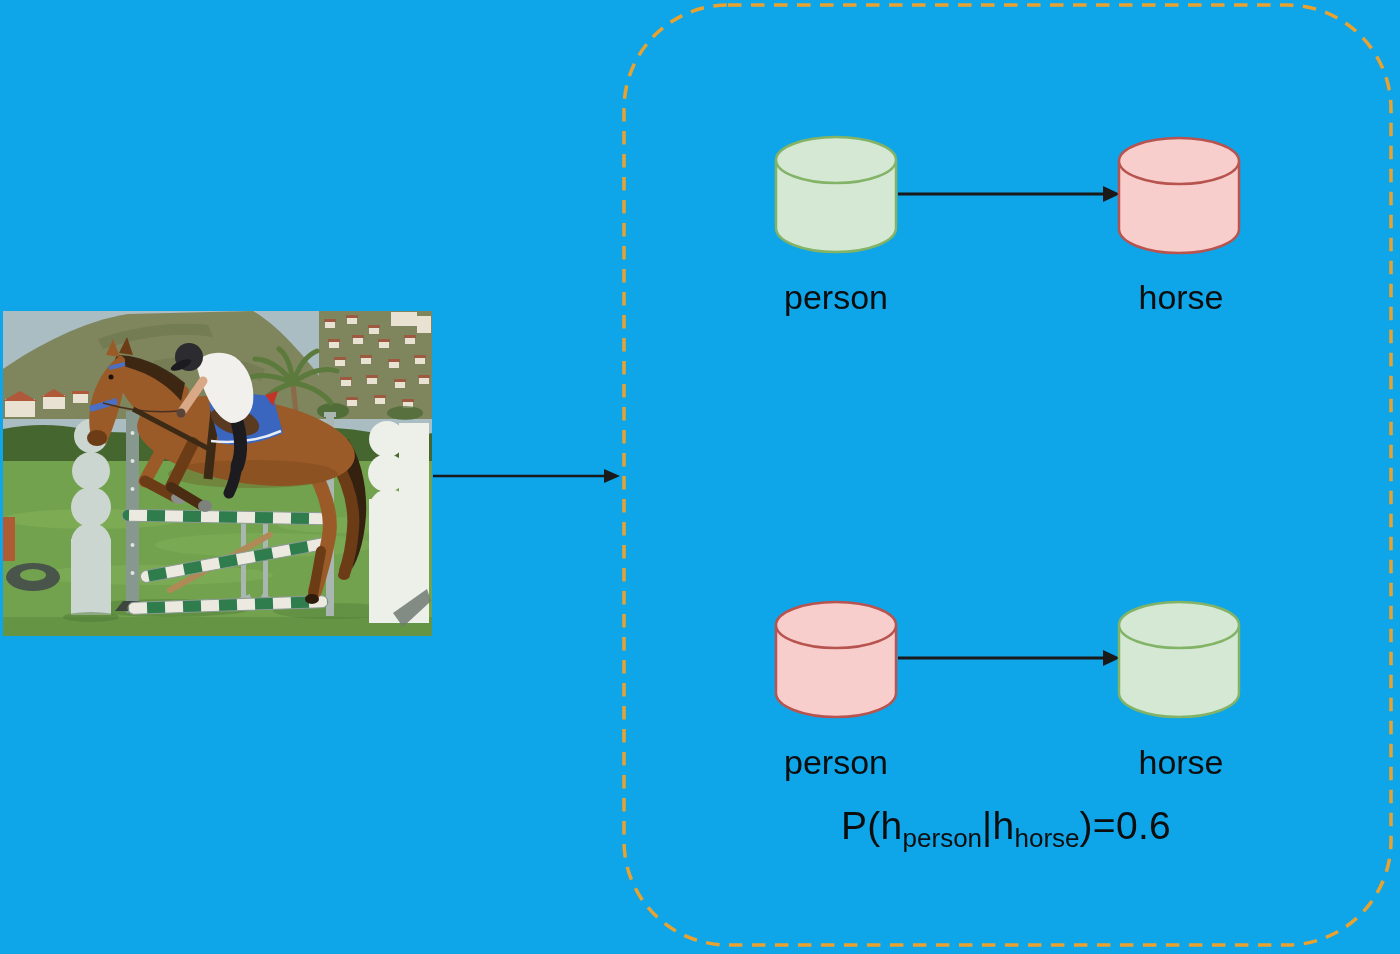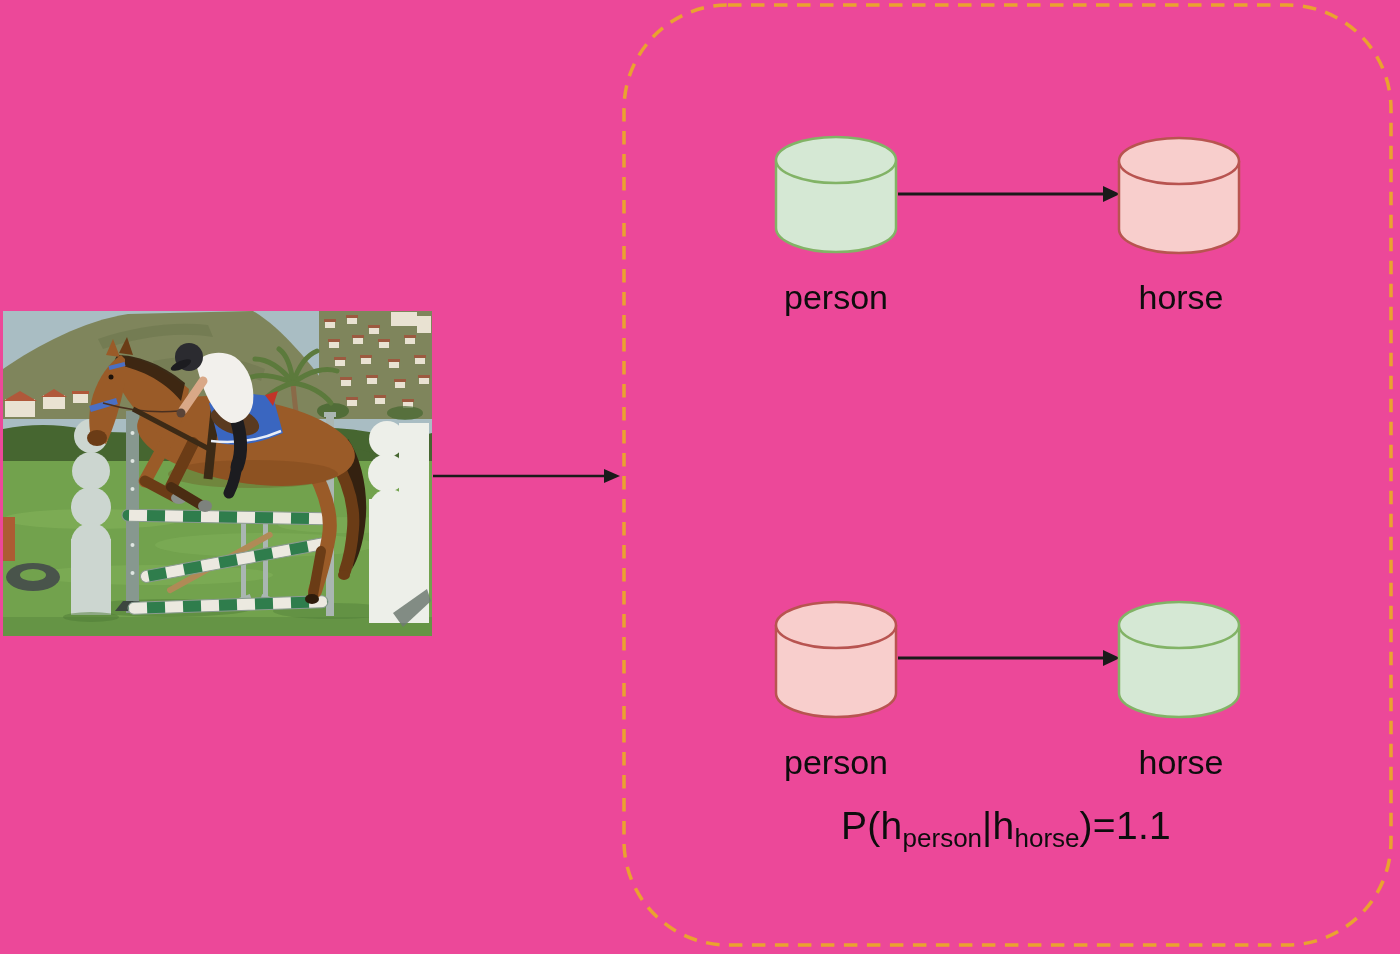--- a/index.html
+++ b/index.html
@@ -1,18 +1,18 @@
 <!DOCTYPE html>
 <html style="--box_dash: #eaa22f; --arrow: #1a1a1a; --text: #0d0d0d; --photo_sky: #a9bdc3; --photo_mountain: #7f855c; --photo_mountain_shade: #6c744d; --photo_hill_house_wall: #e9e2d2; --photo_hill_roof: #9c5a40; --photo_left_roof: #b0583a; --photo_palm: #5c7a3c; --photo_trunk: #8a6a48; --photo_hedge: #466630; --photo_grass: #72a24d; --photo_grass_light: #85b35c; --photo_horse: #9a5b28; --photo_horse_dark: #6b3c16; --photo_mane: #342110; --photo_shirt: #f2f0ec; --photo_helmet: #2b2b30; --photo_saddle: #3a66c0; --photo_boot: #1c1c20; --photo_pole_green: #2f7d4c; --photo_pole_white: #ece9e0; --photo_standard: #aab6b2; --photo_wing_left: #ccd6d0; --photo_wing_right: #edefe9; --photo_tire: #49544b; --photo_rust: #ad5c33; --photo_shadow: #4e7a36;"><head>
 <meta charset="utf-8">
 <style>
   *{box-sizing:border-box}
   html,body{margin:0;padding:0}
   body{background:#ffffff;font-family:"Liberation Sans",sans-serif}
-  #stage{position:relative;width:1400px;height:954px;background:#ec4899;overflow:hidden}
+  #stage{position:relative;width:1400px;height:954px;background:#0ea5e9;overflow:hidden}
   .abs{position:absolute}
   .node-label{position:absolute;transform:translateX(-50%);font-size:34px;line-height:1.1;
     color:var(--text,#111);white-space:nowrap}
   .formula{position:absolute;transform:translateX(-50%);font-size:39px;line-height:1.1;
     color:var(--text,#111);white-space:nowrap;letter-spacing:.3px}
   .formula .sub{font-size:26px;vertical-align:-8px;letter-spacing:0}
   svg{display:block}
   
   .ph-sky{fill:var(--photo_sky)} .ph-mtn{fill:var(--photo_mountain)}
   .ph-mtn-dk{fill:var(--photo_mountain_shade)} .ph-wall{fill:var(--photo_hill_house_wall)}
@@ -270,15 +270,15 @@
   </svg>
 
   <svg class="abs" style="left:1117px;top:600px" width="124" height="120" viewBox="0 0 124 120">
     <path d="M2,25 L2,93 A60 24 0 0 0 122,93 L122,25" stroke-width="2.5" stroke-linejoin="round" fill="#d5e8d4" stroke="#82b366"></path>
     <ellipse cx="62" cy="25" rx="60" ry="23" stroke-width="2.5" fill="#d5e8d4" stroke="#82b366"></ellipse>
   </svg>
 
   <div class="node-label" style="left:836px;top:744px">person</div>
   <div class="node-label" style="left:1181px;top:744px">horse</div>
 
-  <div class="formula" style="left:1006px;top:805px"><span>P(h</span><span class="sub">person</span><span>|h</span><span class="sub">horse</span><span>)=1.1</span></div>
+  <div class="formula" style="left:1006px;top:805px"><span>P(h</span><span class="sub">person</span><span>|h</span><span class="sub">horse</span><span>)=0.6</span></div>
 
 </div>
 
 </body></html>

